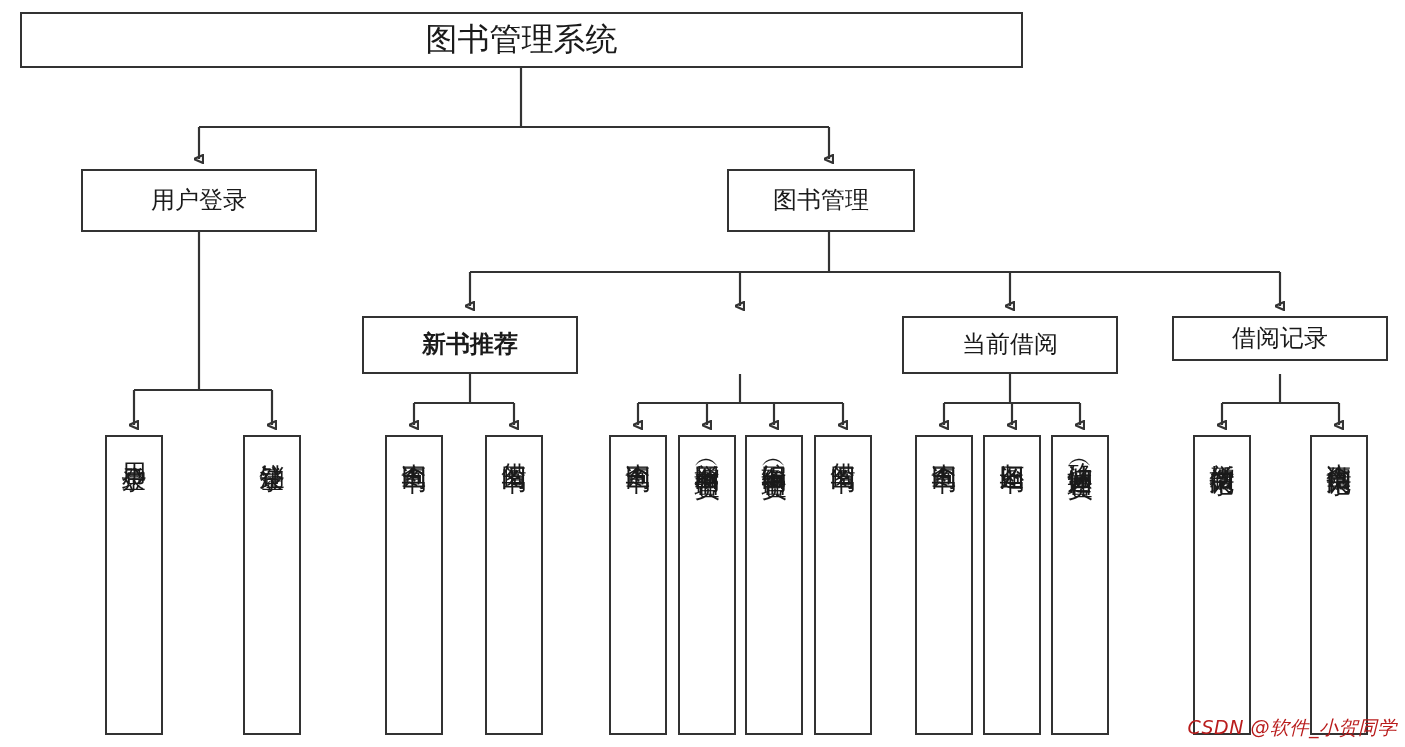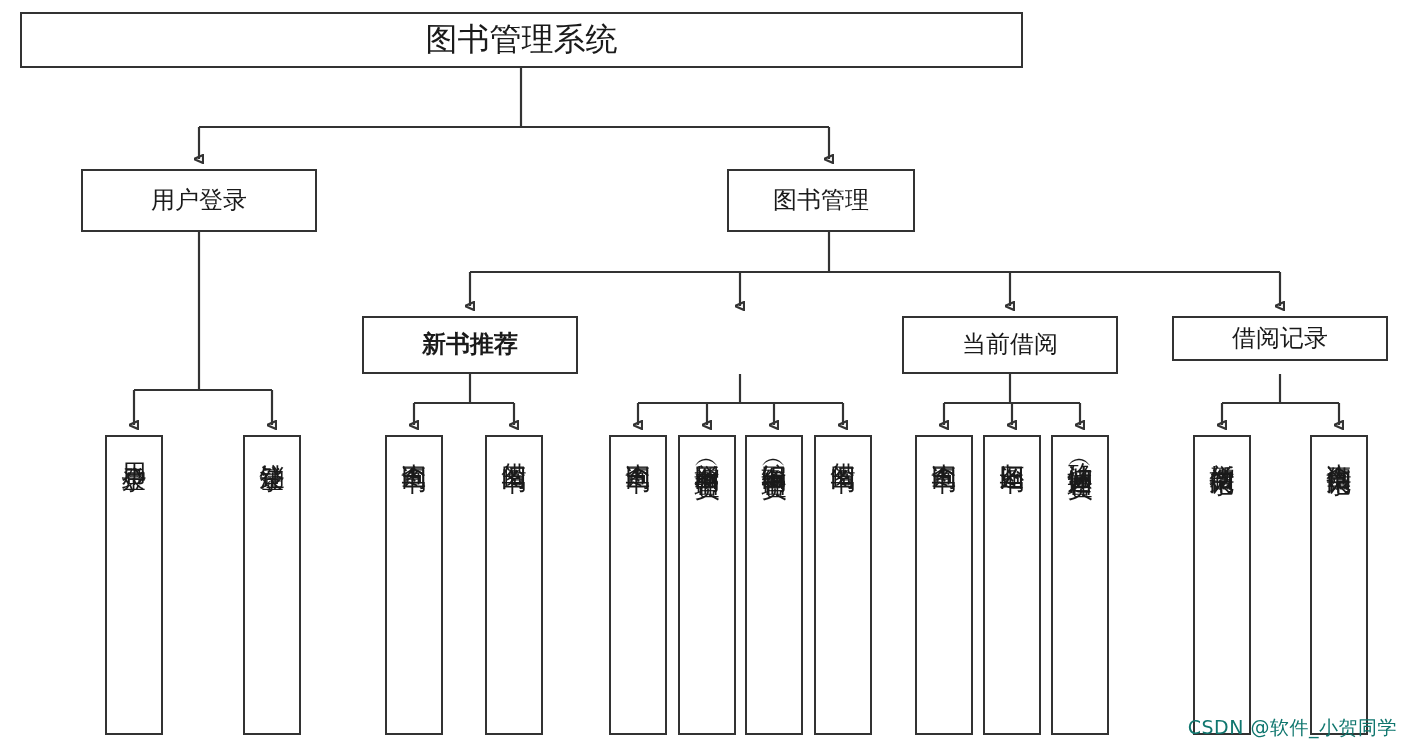--- a/index.html
+++ b/index.html
@@ -62,23 +62,24 @@
   svg.links path, svg.links line {
     stroke: #333333;
     stroke-width: 2.2;
     fill: none;
   }
   .watermark {
     position: absolute;
     right: 8px;
     bottom: 6px;
     font-size: 19px;
-    color: #0f766e;
+    color: #b91c1c;
     letter-spacing: 0.5px;
     white-space: nowrap;
+    font-style: italic;
   }
 </style>
 </head>
 <body>
 
 <div id="canvas">
 
   <svg class="links" viewBox="0 0 1405 747">
     <defs>
       <marker id="arrow" markerWidth="10" markerHeight="10" refX="5" refY="5" orient="auto" markerUnits="userSpaceOnUse">

